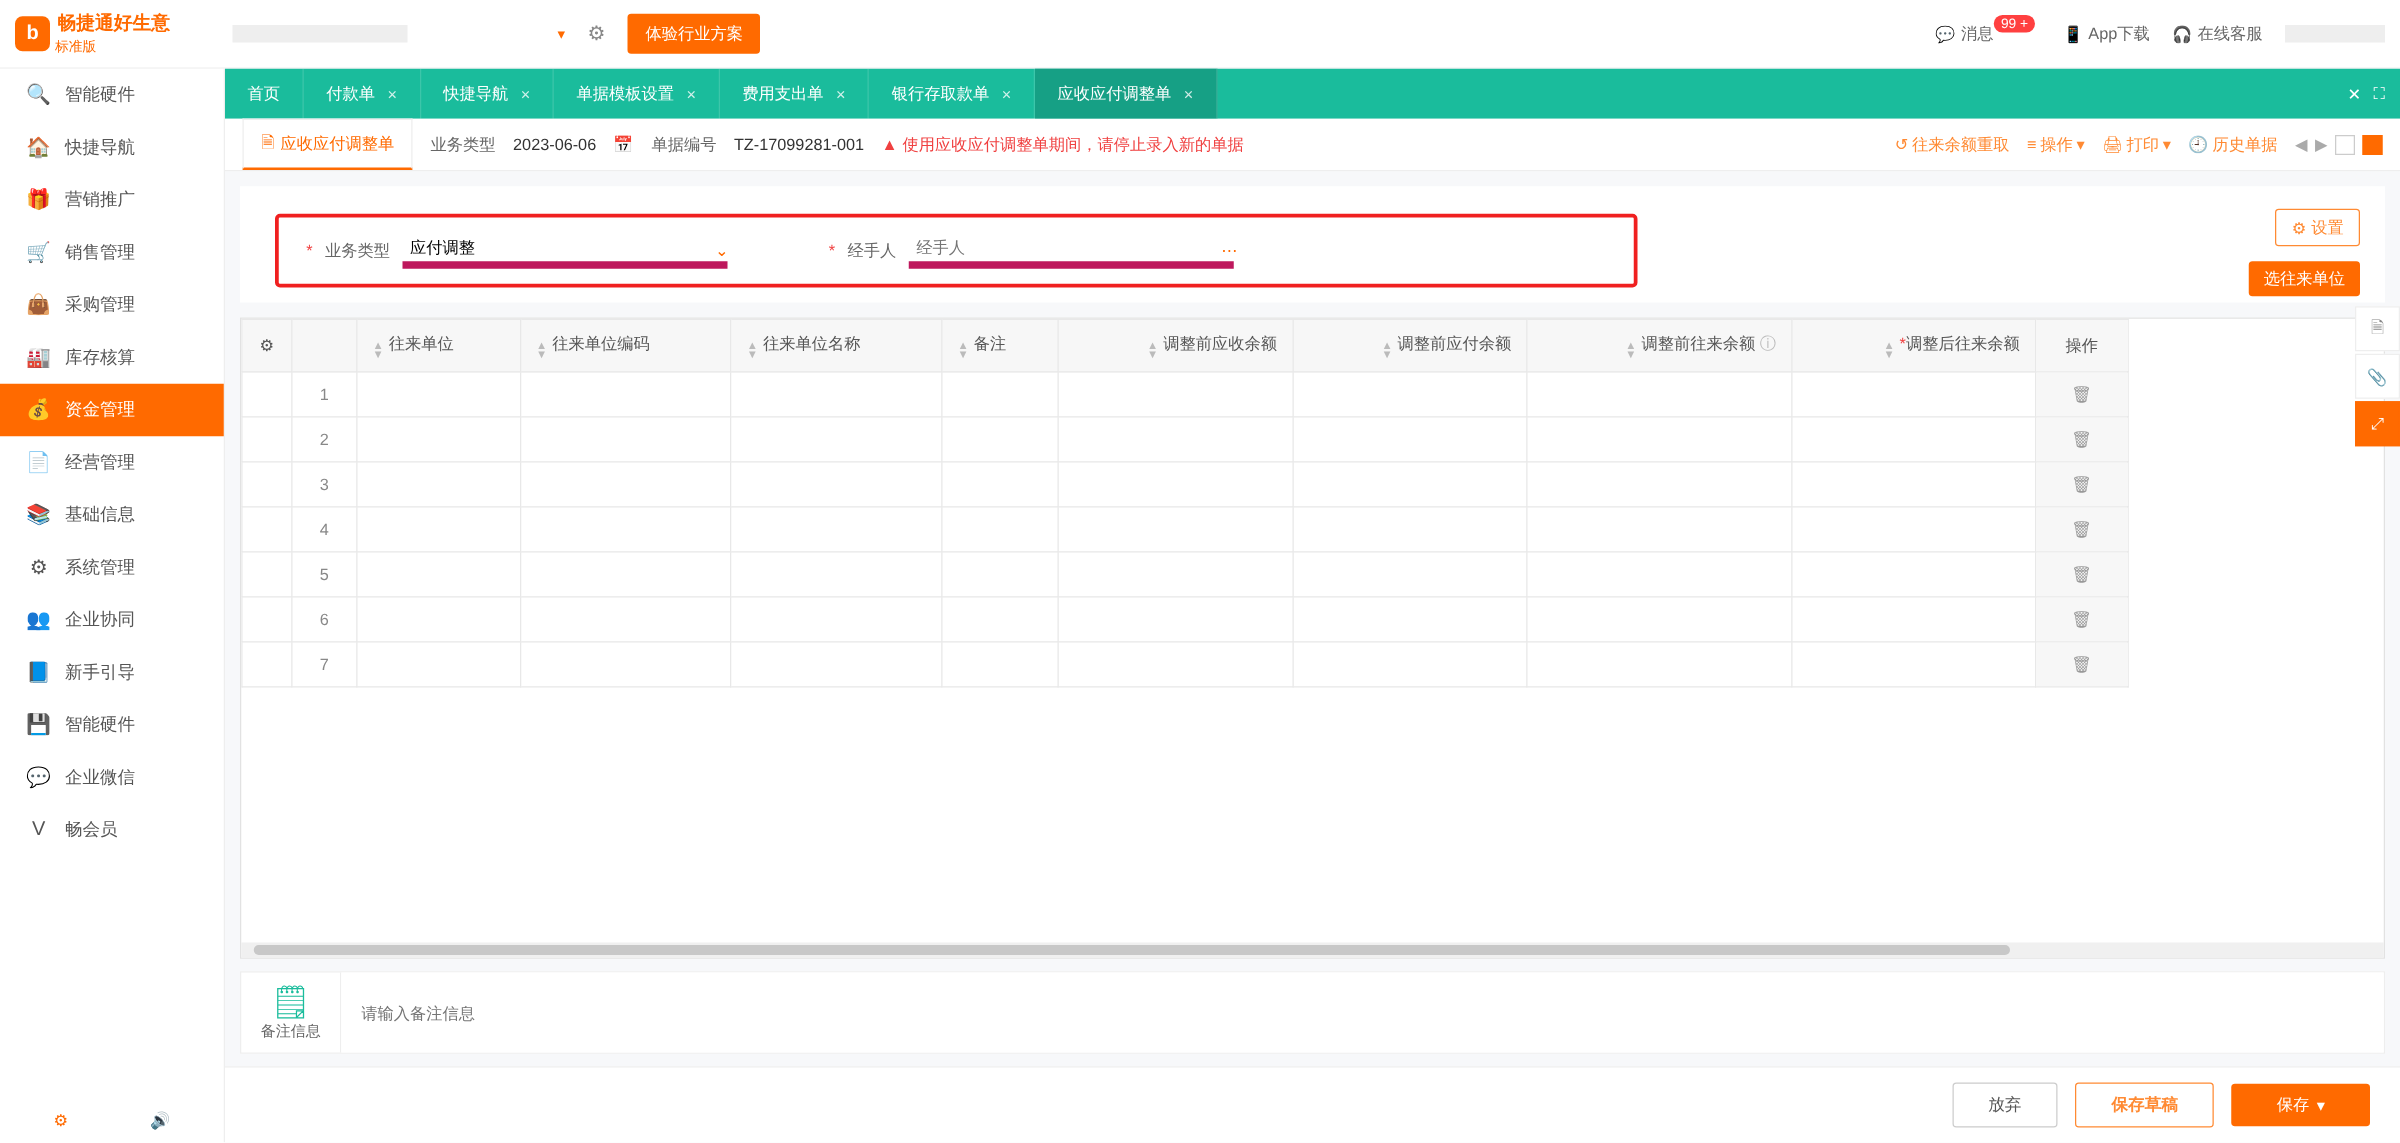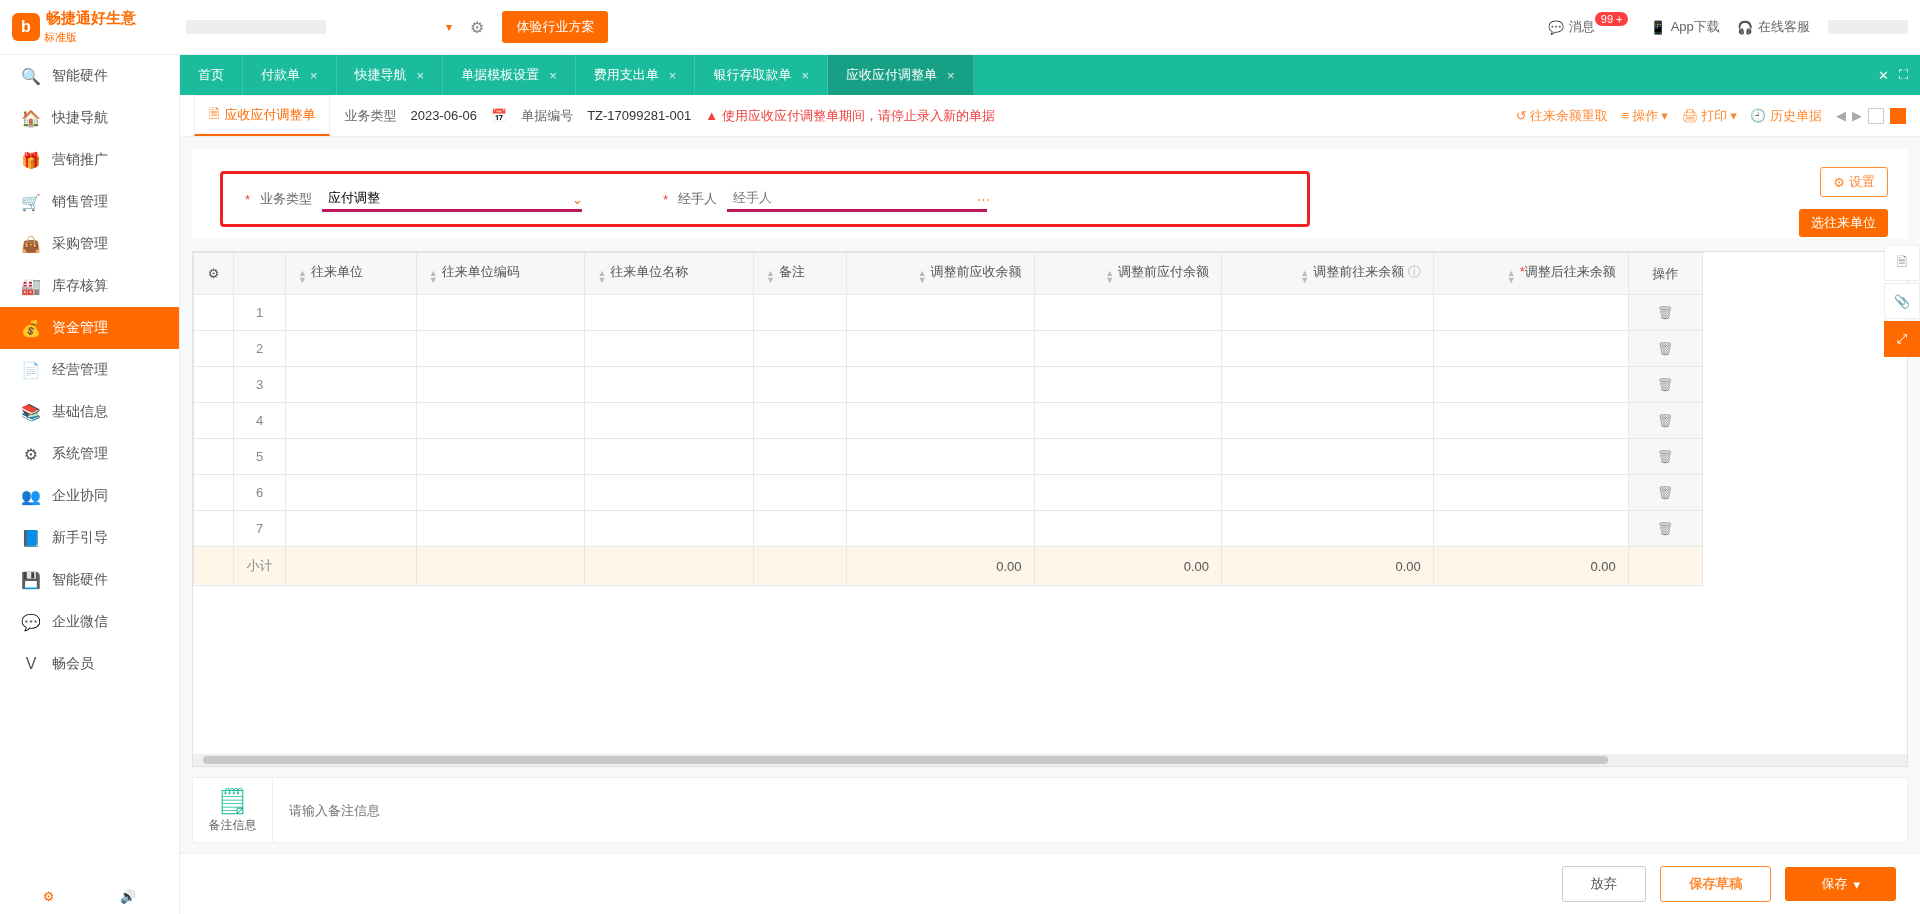--- a/index.html
+++ b/index.html
@@ -38,21 +38,21 @@
 .warning { color: #f04040; display: flex; align-items: center; gap: 4px; }
 .doc-header-right { margin-left: auto; display: flex; align-items: center; gap: 14px; color: #ff8a33; }
 .doc-header-right .btn { display: flex; align-items: center; gap: 3px; cursor: pointer; }
 .hist-nav { display:flex; gap:6px; color:#aaa; }
 .hist-nav .box{width:16px;height:16px;border:1px solid #ccc;display:inline-block;}
 .hist-nav .box.orange{background:#ff6a00;border-color:#ff6a00;}
 .form-panel { background: #fff; margin: 12px; padding: 22px 28px 12px; position: relative; }
 .red-box { border: 3px solid #f02020; border-radius: 4px; padding: 12px 22px; display: flex; align-items: center; gap: 80px; max-width:1090px; }
 .form-field { display: flex; align-items: center; gap: 10px; }
 .req { color: #f04040; }
-.underline-input { border: none; border-bottom: 3px solid #be185d; padding: 4px 6px; min-width: 260px; font-size: 13px; outline: none; }
+.underline-input { border: none; border-bottom: 6px solid #be185d; padding: 4px 6px; min-width: 260px; font-size: 13px; outline: none; }
 .dropdown-caret { color: #ff6a00; margin-left: -20px; }
 .settings-btn { position: absolute; right: 20px; top: 18px; border: 1px solid #ff8a33; color: #ff8a33; padding: 5px 12px; border-radius: 3px; display: flex; align-items: center; gap: 4px; cursor: pointer; }
 .select-units-btn { position:absolute; right:20px; top:60px; background:#ff6a00; color:#fff; padding:5px 12px; border-radius:3px; cursor:pointer; }
 .detail-label { color: #ff6a00; margin: 14px 12px 6px; font-size: 13px; }
 .table-wrap { margin: 0 12px; background: #fff; border: 1px solid #e2e2e2; flex:1; display:flex; flex-direction:column; min-height:0; }
 .tbl-scroll{ overflow-x:auto; overflow-y:hidden; flex:1; }
 table { border-collapse: collapse; width: 1510px; }
 th, td { border: 1px solid #e8e8e8; padding: 10px 12px; font-size: 13px; color: #555; text-align: left; white-space: nowrap; }
 th { background: #f7f7f7; font-weight: normal; }
 th.fixed, td.fixed { position: sticky; right:0; background:#f7f7f7; }
@@ -387,33 +387,20 @@
                   <td></td>
                   <td></td>
                   <td></td>
                   <td></td>
                   <td></td>
                   <td></td>
                   <td></td>
                   <td></td>
                   <td class="op-cell fixed">🗑</td>
                 </tr>
-                <tr class="subtotal-row">
-                  <td class="gear-col"></td>
-                  <td class="num-col">小计</td>
-                  <td></td>
-                  <td></td>
-                  <td></td>
-                  <td></td>
-                  <td class="col-right">0.00</td>
-                  <td class="col-right">0.00</td>
-                  <td class="col-right">0.00</td>
-                  <td class="col-right">0.00</td>
-                  <td class="fixed"></td>
-                </tr>
               </tbody>
         </table>
         </div>
         <div class="scroll-bar-fake">
             <div class="thumb"></div>
           </div>
       </div>
 
       <div class="remark-panel">
         <div class="remark-icon-box">

